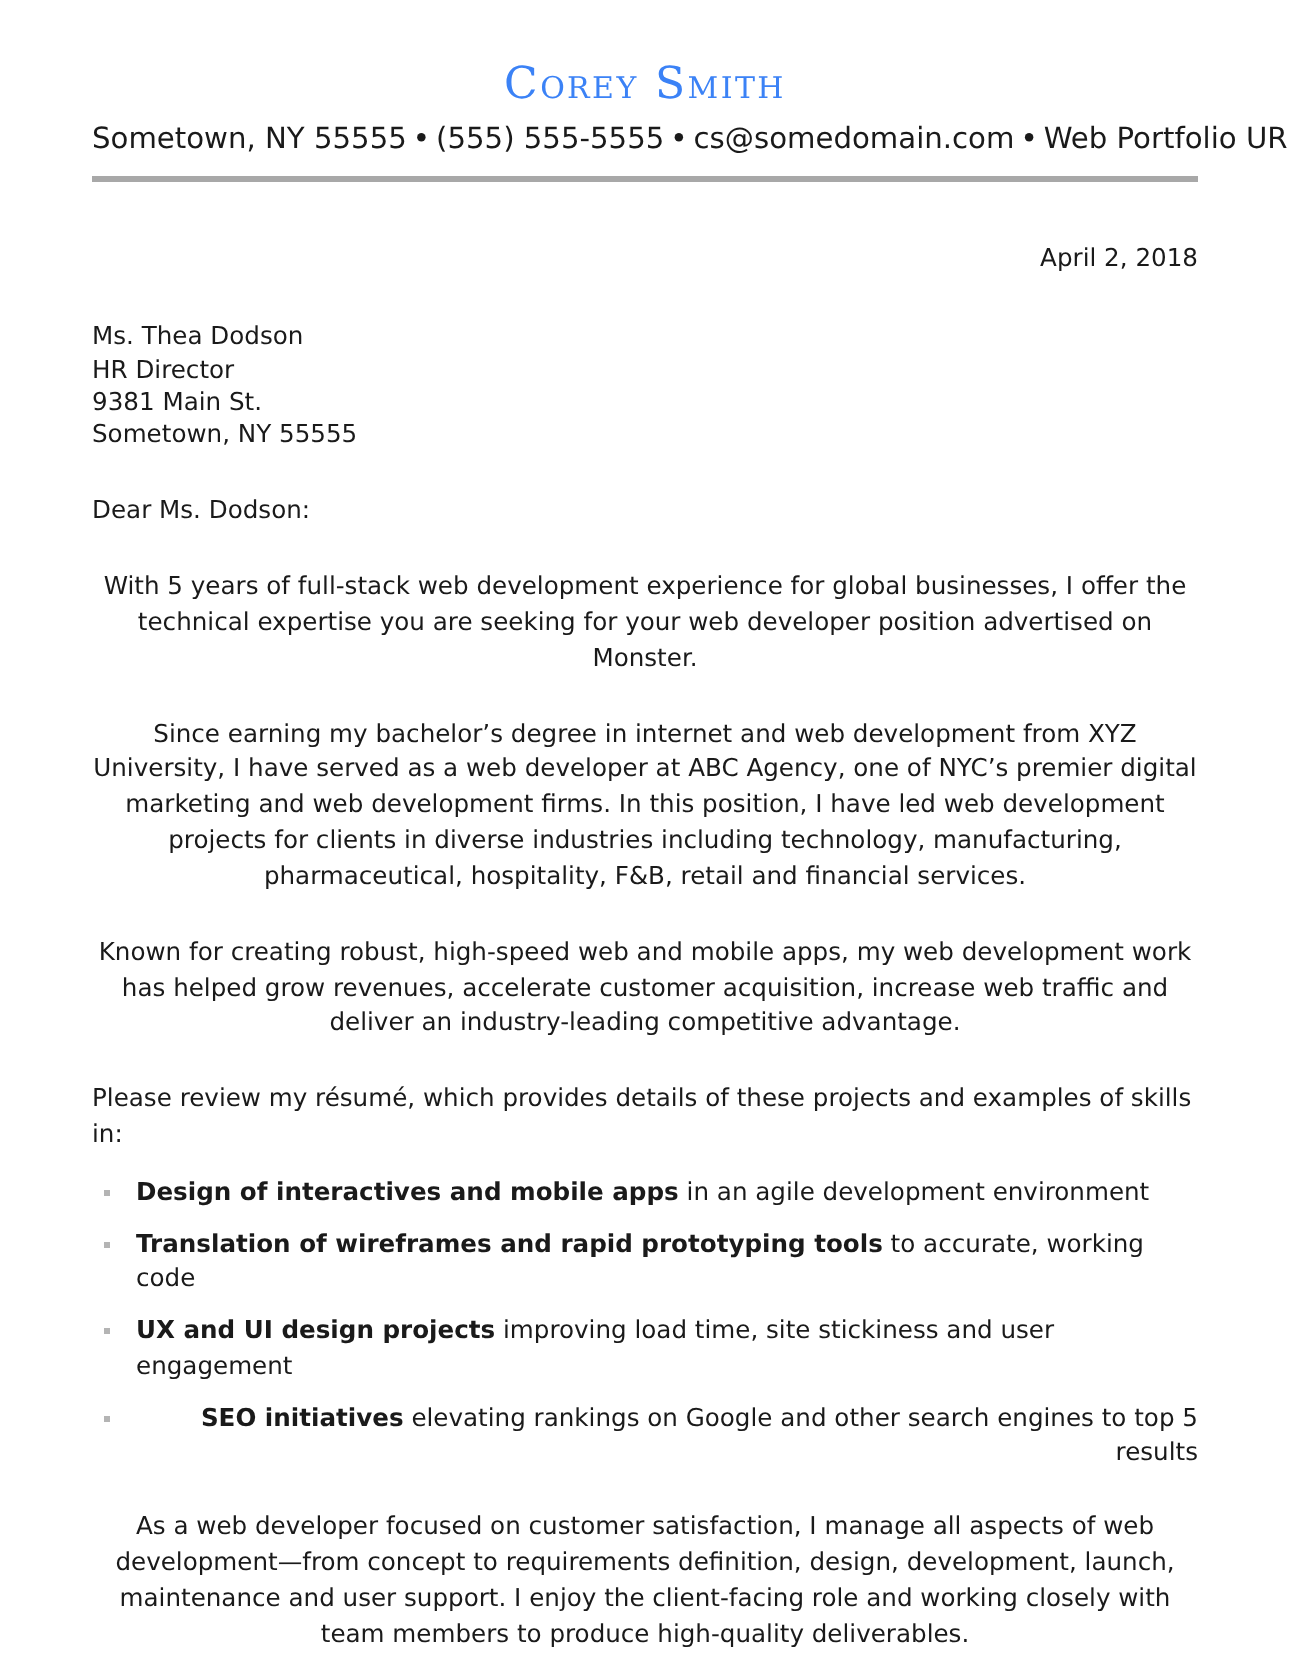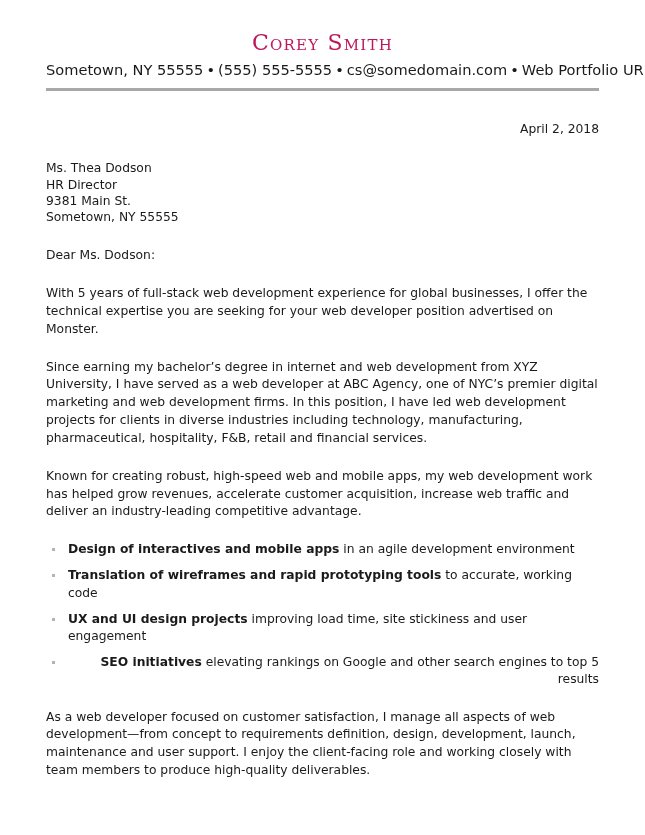--- a/index.html
+++ b/index.html
@@ -26,21 +26,21 @@
   
   .letterhead {
     padding-top: 30px;
   }
   .name {
     text-align: center;
     font-family: "DejaVu Serif", serif;
     font-size: 22px;
     font-variant: small-caps;
     letter-spacing: 1.2px;
-    color: #be185d;
+    color: #3b82f6;
     line-height: 1.15;
     margin: 0 0 6px 0;
     white-space: nowrap;
   }
   .contact {
     text-align: center;
     font-size: 14.6px;
     color: #1a1a1a;
     line-height: 1.25;
     margin: 0;
@@ -70,21 +70,21 @@
     margin: 0 0 22px 0;
   }
   .recipient div {
     line-height: 1.32;
   }
   .salutation {
     margin: 0 0 20px 0;
   }
   p.para {
     margin: 0 0 20px 0;
-    text-align: left;
+    text-align: center;
   }
   .lead-in {
     margin: 0 0 11px 0;
   }
 
   
   ul.skills {
     list-style: none;
     margin: 0 0 20px 0;
     padding: 0;
@@ -135,20 +135,21 @@
       <div>9381 Main St.</div>
       <div>Sometown, NY 55555</div>
     </div>
 
     <div class="salutation">Dear Ms. Dodson:</div>
 
     <p class="para">With 5 years of full-stack web development experience for global businesses, I offer the technical expertise you are seeking for your web developer position advertised on Monster.</p>
     <p class="para">Since earning my bachelor’s degree in internet and web development from XYZ University, I have served as a web developer at ABC Agency, one of NYC’s premier digital marketing and web development firms. In this position, I have led web development projects for clients in diverse industries including technology, manufacturing, pharmaceutical, hospitality, F&amp;B, retail and financial services.</p>
     <p class="para">Known for creating robust, high-speed web and mobile apps, my web development work has helped grow revenues, accelerate customer acquisition, increase web traffic and deliver an industry-leading competitive advantage.</p>
 
+    <div class="lead-in">Please review my résumé, which provides details of these projects and examples of skills in:</div>
 
     <ul class="skills">
       <li>
         <span class="bullet-mark"></span><span class="bold">Design of interactives and mobile apps</span><span> in an agile development environment</span>
       </li>
       <li>
         <span class="bullet-mark"></span><span class="bold">Translation of wireframes and rapid prototyping tools</span><span> to accurate, working code</span>
       </li>
       <li>
         <span class="bullet-mark"></span><span class="bold">UX and UI design projects</span><span> improving load time, site stickiness and user engagement</span>

